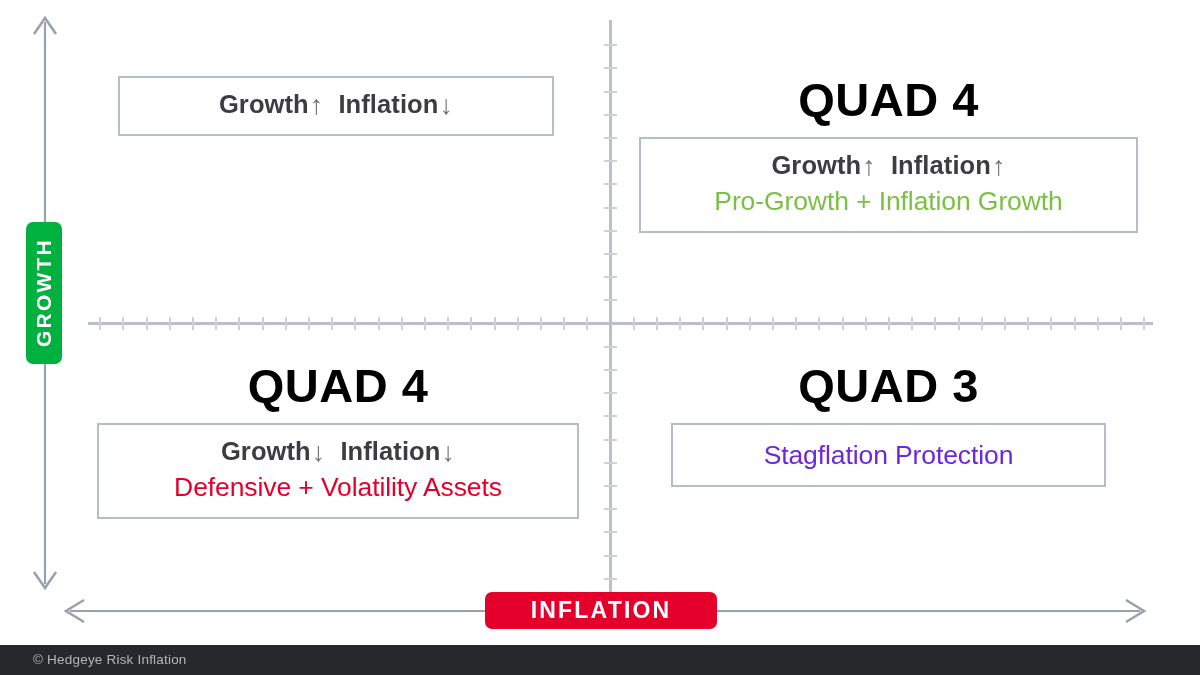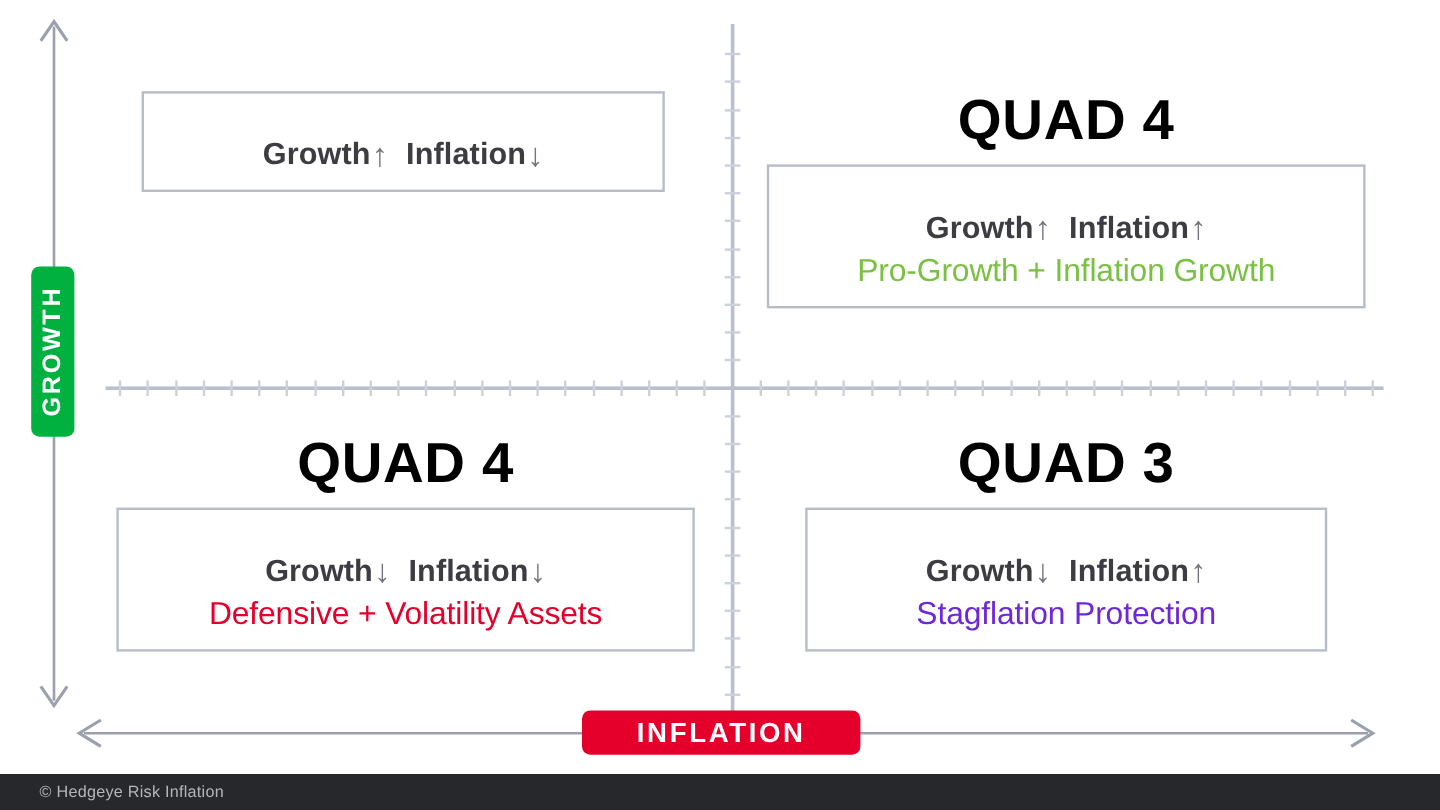--- a/index.html
+++ b/index.html
@@ -110,21 +110,20 @@
     padding: 11px 18px 13px 18px;
     display: inline-block;
   }
   .metric-row {
     font-size: 25.5px;
     font-weight: bold;
     color: #3c3c42;
     white-space: nowrap;
     line-height: 1.18;
     letter-spacing: 0.1px;
-    margin-top: 24px;
   }
   .metric-row .gap { display: inline-block; width: 15px; }
   .arrow-glyph {
     color: #73737c;
     font-weight: normal;
     font-size: 27px;
     position: relative;
     top: 1px;
     margin-left: 1px;
   }
@@ -276,23 +275,20 @@
       <div class="metric-row">
         <span>Growth</span><span class="arrow-glyph">↓</span><span class="gap"></span><span>Inflation</span><span class="arrow-glyph">↓</span>
       </div>
       <div class="quad-sub" style="color:#e4002b;">Defensive + Volatility Assets</div>
     </div>
   </div>
 
   <div class="quad" id="q3" style="left:671px; top:362px; width:435px;text-align:center;">
     <div class="quad-title">QUAD 3</div>
     <div class="quad-box" style="width:435px;">
-      <div class="metric-row">
-        <span>Growth</span><span class="arrow-glyph">↓</span><span class="gap"></span><span>Inflation</span><span class="arrow-glyph">↑</span>
-      </div>
       <div class="quad-sub" style="color:#6d28d9;">Stagflation Protection</div>
     </div>
   </div>
 
   <div id="footer-bar"></div>
   <div id="footer-text">© Hedgeye Risk Inflation</div>
 
 </div>
 
 </body></html>

